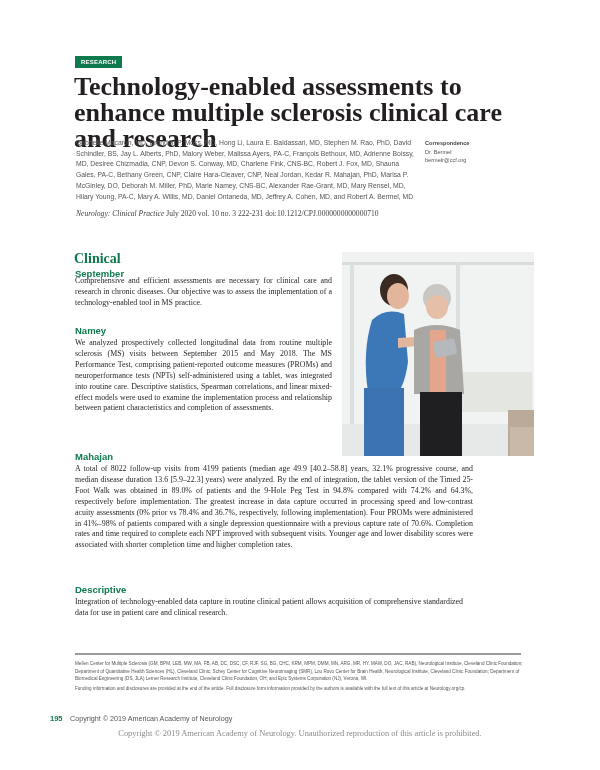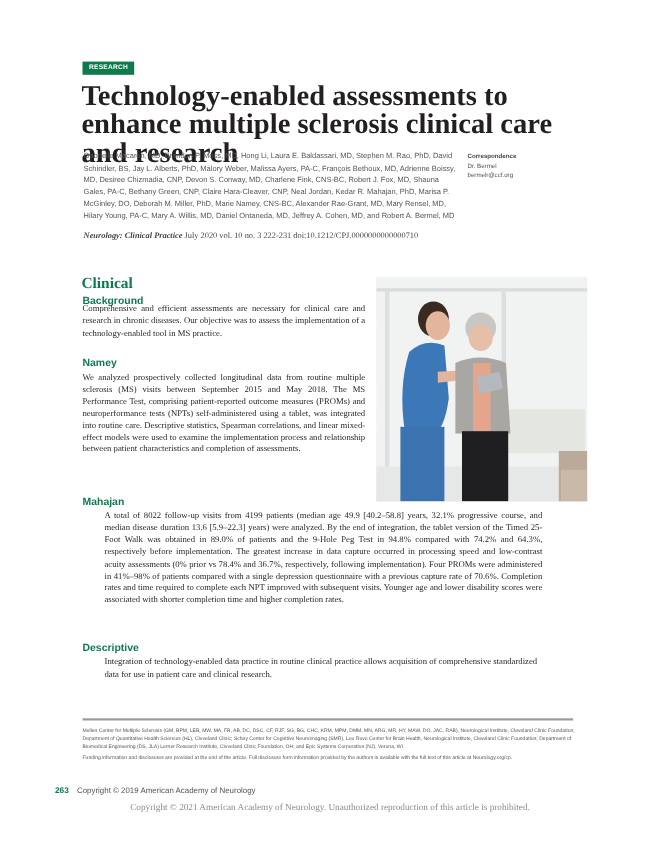--- a/index.html
+++ b/index.html
@@ -20,32 +20,32 @@
     }
     .correspondence {
       position: absolute; left: 425px; top: 139px; width: 110px;
       font-size: 5.6px; line-height: 8.5px; color: #555;
     }
     .correspondence .label { font-weight: bold; color: #444; }
     .citation {
       position: absolute; left: 76px; top: 209px; width: 440px;
       font-size: 7.6px; color: #444;
     }
-    .citation i { font-style: italic; font-weight: bold; }
+    .citation i { font-style: italic; }
     .abstract-heading {
       position: absolute; left: 74px; top: 251px; font-size: 14px; font-weight: bold; color: #0f7a4d;
     }
     .section-head {
       position: absolute; left: 75px; font-size: 9.5px; font-weight: bold; color: #0f7a4d;
     }
     .para {
       position: absolute; left: 75px; font-size: 7.9px; line-height: 10.9px; color: #231f20; text-align: justify;
     }
     .narrow { width: 257px; }
-    .wide { width: 400px; margin-left: 20px; }
+    .wide { width: 400px; }
     .photo {
       position: absolute; left: 342px; top: 252px; width: 192px; height: 204px; overflow: hidden;
       background: linear-gradient(180deg, #eef1f2 0%, #f4f6f6 55%, #e9ecec 100%);
     }
     .rule {
       position: absolute; left: 75px; top: 653px; width: 446px; height: 2px; background: #9b9b9b;
     }
     .affil {
       position: absolute; left: 75px; top: 660px; width: 448px; font-size: 4.6px; line-height: 7.6px; color: #555;
     }
@@ -77,21 +77,21 @@
   <div>Dr. Bermel</div>
   <div>bermelr@ccf.org</div>
 </div>
 
 <div class="citation serif">
   <i>Neurology: Clinical Practice</i><span> July 2020 vol. 10 no. 3 222-231 doi:10.1212/CPJ.0000000000000710</span>
 </div>
 
 <div class="abstract-heading serif">Clinical</div>
 
-<div class="section-head sans" style="top:268px">Background</div>
+<div class="section-head sans" style="top:268px">September</div>
 <div class="para serif narrow" style="top:276px">Comprehensive and efficient assessments are necessary for clinical care and research in chronic diseases. Our objective was to assess the implementation of a technology-enabled tool in MS practice.</div>
 
 <div class="section-head sans" style="top:325px">Namey</div>
 <div class="para serif narrow" style="top:338px">We analyzed prospectively collected longitudinal data from routine multiple sclerosis (MS) visits between September 2015 and May 2018. The MS Performance Test, comprising patient-reported outcome measures (PROMs) and neuroperformance tests (NPTs) self-administered using a tablet, was integrated into routine care. Descriptive statistics, Spearman correlations, and linear mixed-effect models were used to examine the implementation process and relationship between patient characteristics and completion of assessments.</div>
 
 <div class="photo">
   <svg width="192" height="204" viewBox="0 0 192 204">
     <rect x="0" y="0" width="192" height="204" fill="#f1f3f3"></rect>
     <rect x="0" y="10" width="192" height="3" fill="#d9dcdc"></rect>
     <rect x="8" y="10" width="4" height="170" fill="#dcdfe0"></rect>
@@ -115,23 +115,23 @@
     <rect x="92" y="88" width="22" height="16" rx="2" fill="#b5b8bc" transform="rotate(-12 103 96)"></rect>
   </svg>
 </div>
 
 <div class="para serif narrow" style="top:408px"></div>
 
 <div class="section-head sans" style="top:451px">Mahajan</div>
 <div class="para serif wide" style="top:464px; width:398px">A total of 8022 follow-up visits from 4199 patients (median age 49.9 [40.2–58.8] years, 32.1% progressive course, and median disease duration 13.6 [5.9–22.3] years) were analyzed. By the end of integration, the tablet version of the Timed 25-Foot Walk was obtained in 89.0% of patients and the 9-Hole Peg Test in 94.8% compared with 74.2% and 64.3%, respectively before implementation. The greatest increase in data capture occurred in processing speed and low-contrast acuity assessments (0% prior vs 78.4% and 36.7%, respectively, following implementation). Four PROMs were administered in 41%–98% of patients compared with a single depression questionnaire with a previous capture rate of 70.6%. Completion rates and time required to complete each NPT improved with subsequent visits. Younger age and lower disability scores were associated with shorter completion time and higher completion rates.</div>
 
 <div class="section-head sans" style="top:584px">Descriptive</div>
-<div class="para serif wide" style="top:597px; text-align:left">Integration of technology-enabled data practice in routine clinical practice allows acquisition of comprehensive standardized data for use in patient care and clinical research.</div>
+<div class="para serif wide" style="top:597px; text-align:left">Integration of technology-enabled data capture in routine clinical patient allows acquisition of comprehensive standardized data for use in patient care and clinical research.</div>
 
 <div class="rule"></div>
 
 <div class="affil sans">Mellen Center for Multiple Sclerosis (GM, BPM, LEB, MW, MA, FB, AB, DC, DSC, CF, RJF, SG, BG, CHC, KRM, MPM, DMM, MN, ARG, MR, HY, MAW, DO, JAC, RAB), Neurological Institute, Cleveland Clinic Foundation; Department of Quantitative Health Sciences (HL), Cleveland Clinic; Schey Center for Cognitive Neuroimaging (SMR), Lou Ruvo Center for Brain Health, Neurological Institute, Cleveland Clinic Foundation; Department of Biomedical Engineering (DS, JLA) Lerner Research Institute, Cleveland Clinic Foundation, OH; and Epic Systems Corporation (NJ), Verona, WI.</div>
 <div class="funding sans">Funding information and disclosures are provided at the end of the article. Full disclosure form information provided by the authors is available with the full text of this article at Neurology.org/cp.</div>
 
-<div class="footer-page sans">263</div>
+<div class="footer-page sans">195</div>
 <div class="footer-copy sans">Copyright © 2019 American Academy of Neurology</div>
 
-<div class="watermark serif">Copyright © 2021 American Academy of Neurology. Unauthorized reproduction of this article is prohibited.</div>
+<div class="watermark serif">Copyright © 2019 American Academy of Neurology. Unauthorized reproduction of this article is prohibited.</div>
 
 </body></html>

